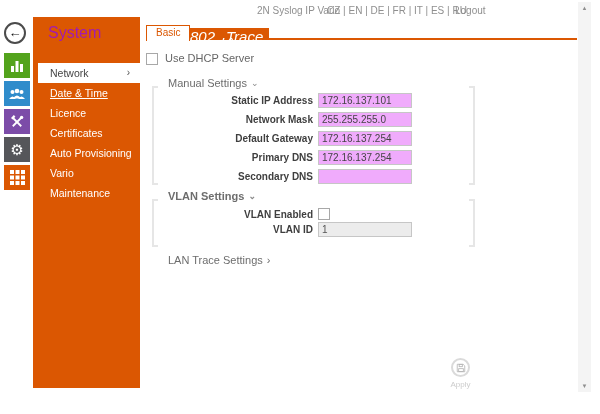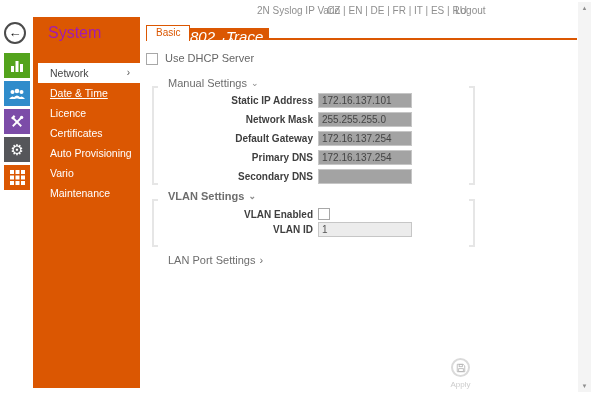--- a/index.html
+++ b/index.html
@@ -67,21 +67,21 @@
   .bracket.bl::before { left:0; top:0; } .bracket.bl::after { left:0; bottom:0; }
   .bracket.br::before { right:0; top:0; } .bracket.br::after { right:0; bottom:0; }
   .man-bl { left:152px; top:86px; height:99px; }
   .man-br { left:470px; top:86px; height:99px; }
   .vlan-bl { left:152px; top:199px; height:48px; }
   .vlan-br { left:470px; top:199px; height:48px; }
 
   .field-label { position:absolute; left:160px; width:153px; text-align:right; font-size:10px;
                  font-weight:bold; color:#3f3f3f; line-height:15px; white-space:nowrap; }
   .field-input { position:absolute; left:318px; width:94px; height:15px; border:1px solid #c6c6c6;
-                 font-size:10px; color:#444; padding:0 3px; font-family:"Liberation Sans", sans-serif; background:#a3a3a3; }
+                 font-size:10px; color:#444; padding:0 3px; font-family:"Liberation Sans", sans-serif; background:#f0abfc; }
   .field-input:disabled, .field-input.disabled { background:#ececec; color:#555; }
 
   .lan-link { position:absolute; left:168px; top:254px; font-size:11px; color:#6d6d6d; cursor:pointer; }
   .lan-link .sec-chev { font-size:11px; margin-left:4px; }
 
   
   .apply-wrap { position:absolute; left:444px; top:358px; width:33px; text-align:center; cursor:default; }
   .apply-circle { width:19px; height:19px; margin:0 auto; border-radius:50%; border:2px solid #dadada;
                   display:flex; align-items:center; justify-content:center; }
   .apply-label { margin-top:3px; font-size:8px; color:#cccccc; }
@@ -216,21 +216,21 @@
   <div class="section-title" style="top:190px;font-weight:bold;"><span>VLAN Settings</span><span class="sec-chev">⌄</span></div>
   <div class="bracket bl vlan-bl"></div>
   <div class="bracket br vlan-br"></div>
 
   <div class="field-label" style="top:207px;">VLAN Enabled</div>
   <div class="checkbox" style="left:318px; top:208px;"></div>
 
   <div class="field-label" style="top:222px;">VLAN ID</div>
   <input class="field-input disabled" style="top: 222px;" disabled="" value="1">
 
-  <div class="lan-link"><span>LAN Port Settings</span><span class="sec-chev">›</span></div>
+  <div class="lan-link"><span>LAN Trace Settings</span><span class="sec-chev">›</span></div>
 
   <div class="apply-wrap">
     <div class="apply-circle">
       <span>
         <svg width="10" height="10" viewBox="0 0 12 12">
             <g fill="none" stroke="#b5b5b5" stroke-width="1">
               <path d="M1.5 1.5 h7 l2 2 v7 h-9 z"></path>
               <rect x="3.8" y="1.8" width="3.8" height="2.6"></rect>
               <rect x="3.2" y="6.8" width="5.6" height="3.4"></rect>
             </g>

